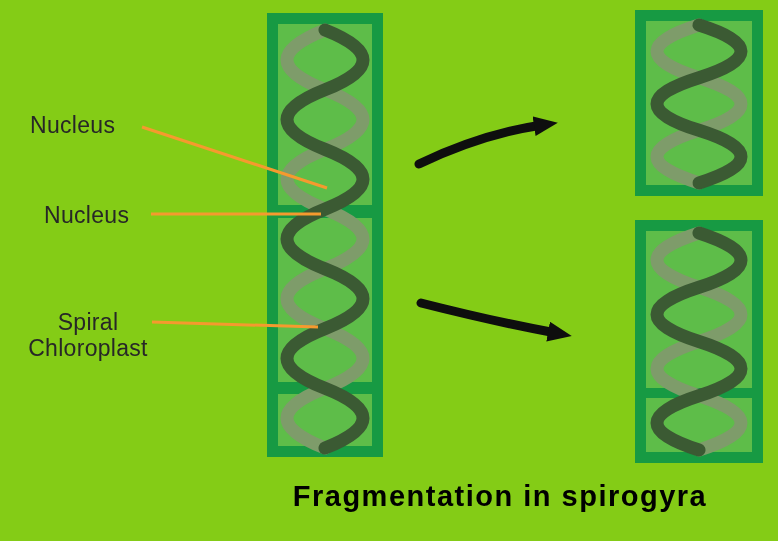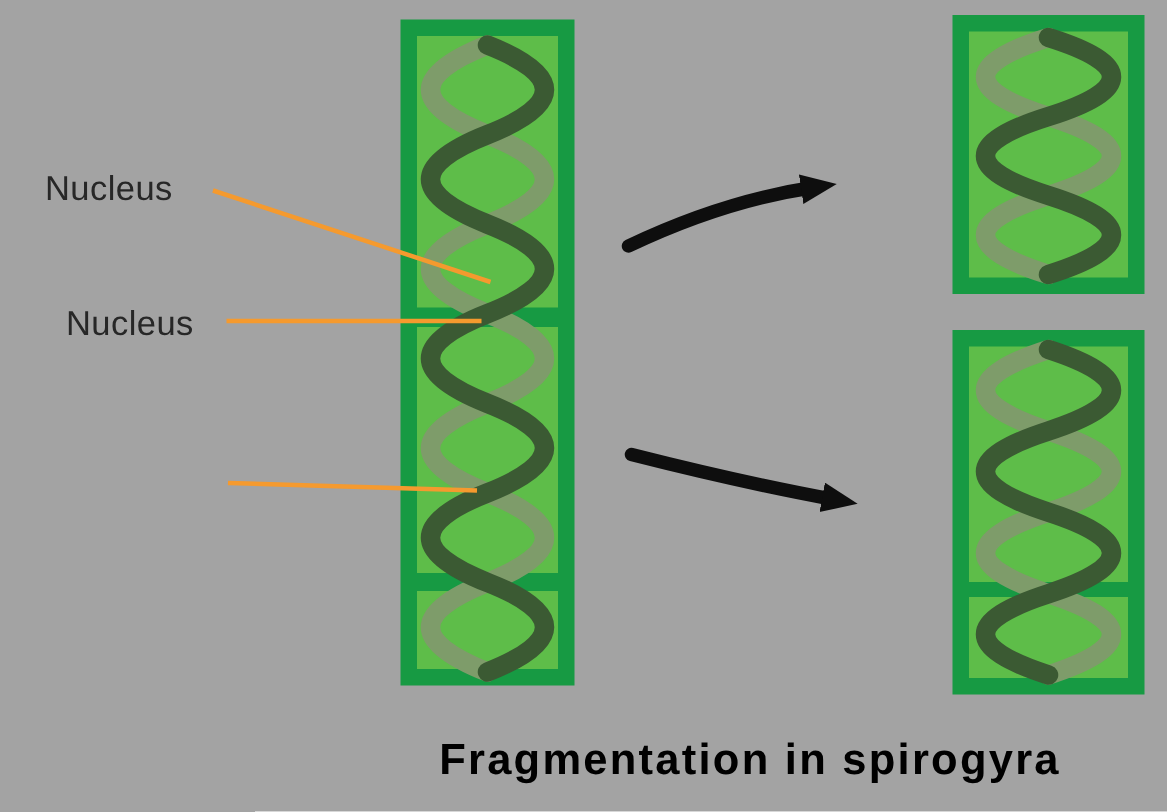--- a/index.html
+++ b/index.html
@@ -1,27 +1,27 @@
 <!DOCTYPE html>
 <html><head>
 <meta charset="utf-8">
 <style>
   html,body{margin:0;padding:0;background:#ffffff;}
   .canvas{
-    position:relative;width:778px;height:541px;background:#a3a3a3;overflow:hidden;
+    position:relative;width:778px;height:541px;background:#84cc16;overflow:hidden;
     font-family:"Liberation Sans",sans-serif;
   }
   .canvas svg{position:absolute;left:0;top:0;}
   .label{
     position:absolute;font-size:23px;letter-spacing:.3px;line-height:26px;color:#272727;
   }
   .label-spiral{width:164px;text-align:center;}
   .caption{
     position:absolute;left:240px;top:480px;width:520px;text-align:center;
-    font-size:29px;font-weight:bold;letter-spacing:1.5px;color:#000;margin-top:11px;
+    font-size:29px;font-weight:bold;letter-spacing:1.5px;color:#000;
   }
   .strand{fill:none;stroke-width:13;stroke-linecap:round;}
   .leader{stroke-width:3;}
   .arrow-shaft{fill:none;stroke-width:9;stroke-linecap:round;}
 </style>
 </head>
 <body>
 
 <div class="canvas">
 
@@ -65,15 +65,19 @@
     <g>
       <path d="M 419 164 Q 482 134 542 125" class="arrow-shaft" marker-end="url(#arrowhead)" stroke="#0e0e0e"></path>
       <path d="M 421 303 Q 496 322 556 333" class="arrow-shaft" marker-end="url(#arrowhead)" stroke="#0e0e0e"></path>
     </g>
   </svg>
 
   <div class="label" style="left: 30px; top: 112px; color: rgb(39, 39, 39);">Nucleus</div>
 
   <div class="label" style="left: 44px; top: 202px; color: rgb(39, 39, 39);">Nucleus</div>
 
+  <div class="label label-spiral" style="left: 6px; top: 309px; color: rgb(39, 39, 39);">
+    <div>Spiral</div>
+    <div>Chloroplast</div>
+  </div>
 
   <div class="caption" style="color: rgb(0, 0, 0);">Fragmentation in spirogyra</div>
 </div>
 
 </body></html>

